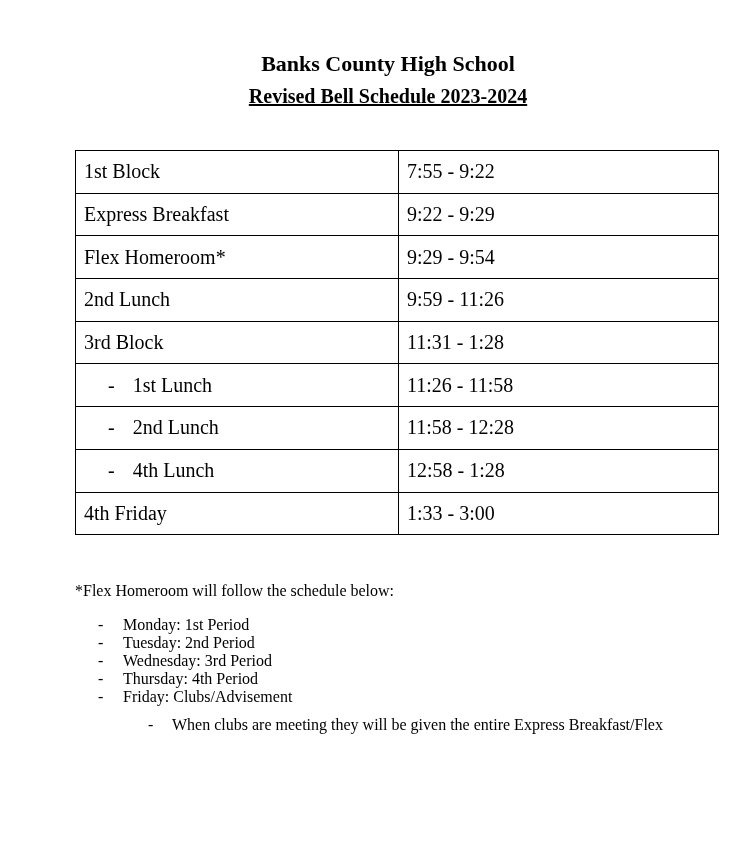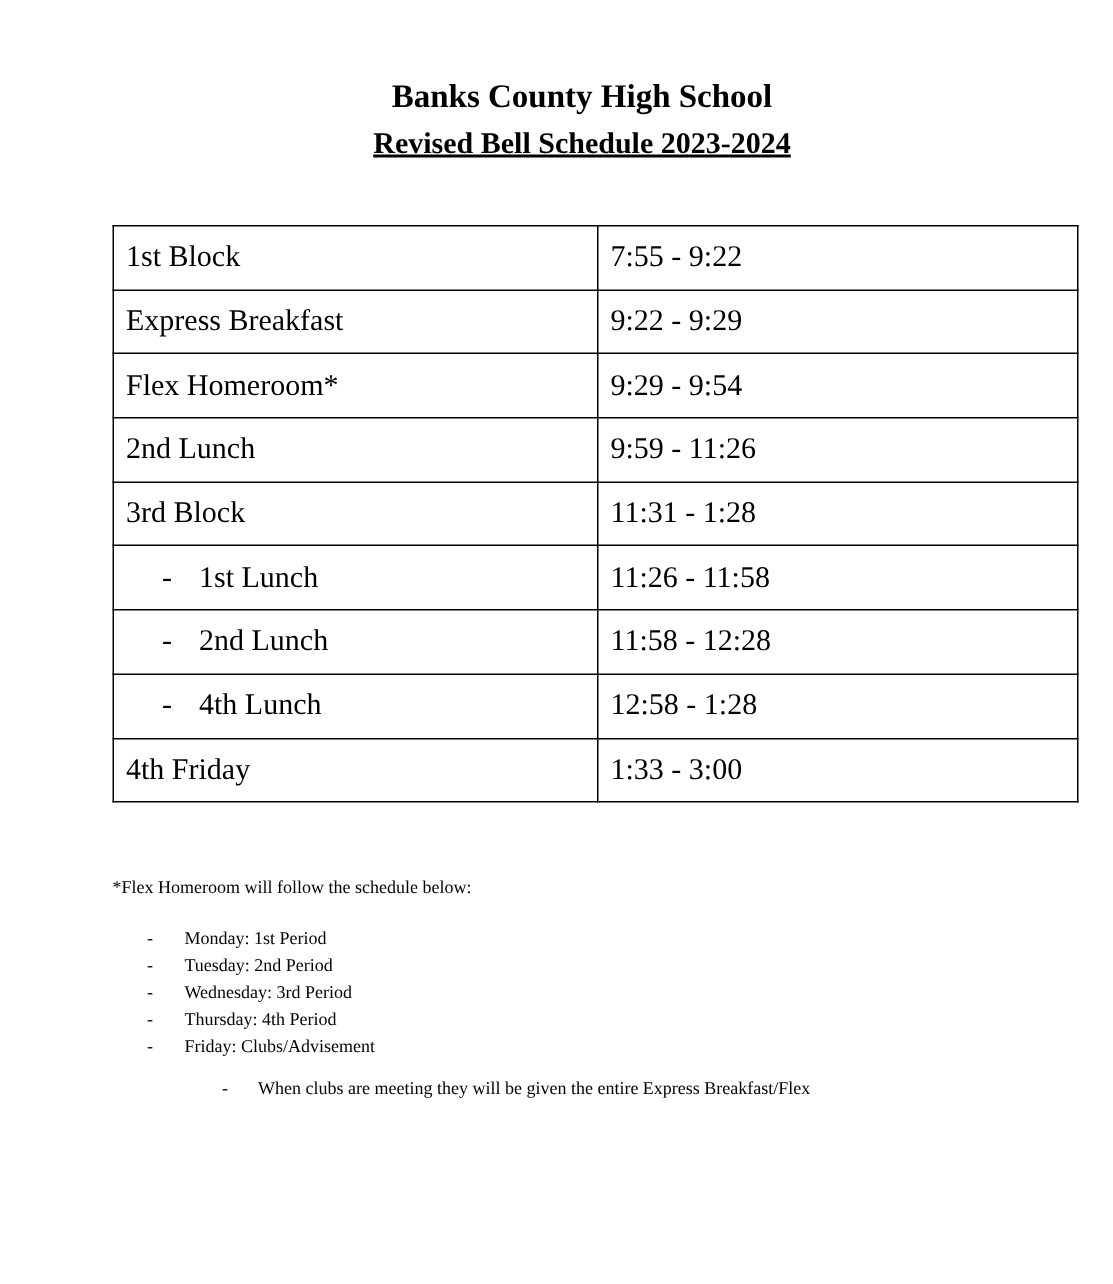--- a/index.html
+++ b/index.html
@@ -59,21 +59,21 @@
   .row-indent .dash {
     display: inline-block;
     margin-left: 24px;
   }
   .row-indent .lbl {
     display: inline-block;
     margin-left: 18px;
   }
   .footnote {
     margin-top: 47px;
-    font-size: 12px;
+    font-size: 16px;
   }
   .fn-intro {
     line-height: 18px;
   }
   .fn-item {
     margin-top: 0;
     line-height: 18px;
     padding-left: 23px;
   }
   .fn-item.first {

